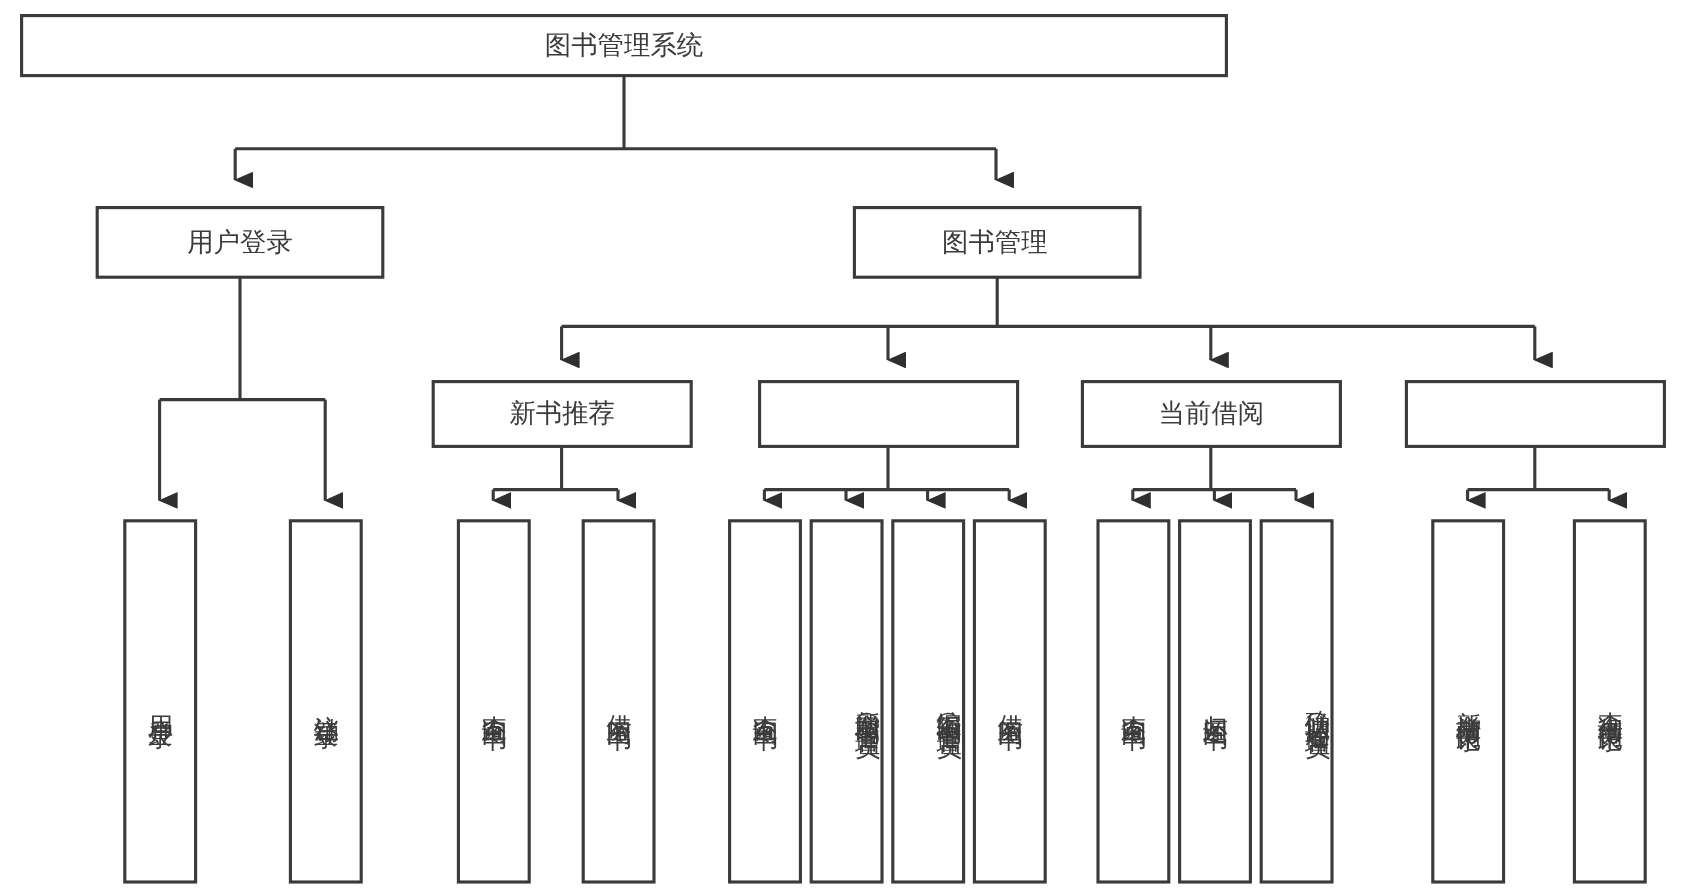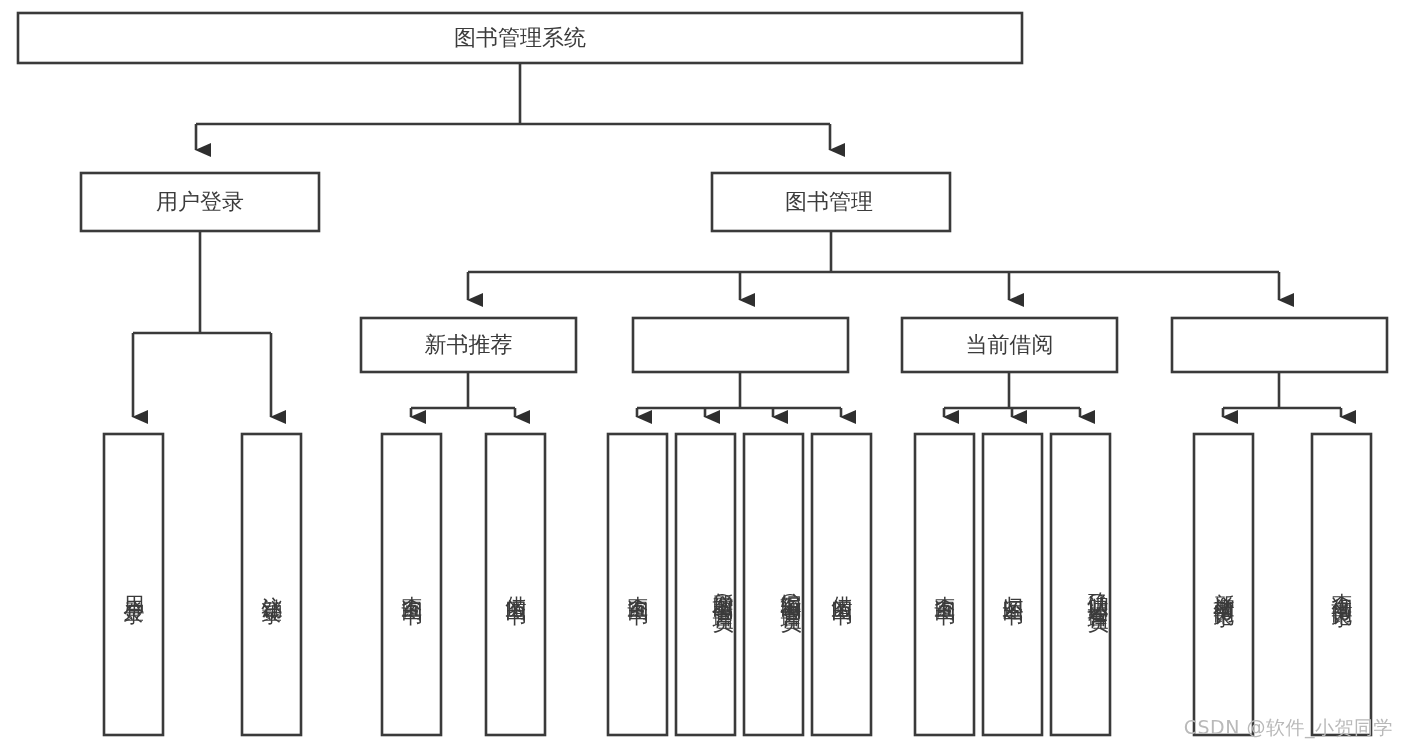--- a/index.html
+++ b/index.html
@@ -196,15 +196,14 @@
   <div class="vlabel" style="left:915px; top:434px; width:59px; height:301px;">查询图书</div>
 
   <div class="vlabel" style="left:983px; top:434px; width:59px; height:301px;">归还图书</div>
 
   <div class="vlabel" style="left:1051px; top:434px; width:59px; height:301px; align-items:flex-start; padding-top:8px; box-sizing:border-box;">确认归还（管理员）</div>
 
   <div class="vlabel" style="left:1194px; top:434px; width:59px; height:301px;">新增借阅记录</div>
 
   <div class="vlabel" style="left:1312px; top:434px; width:59px; height:301px;">查询借阅记录</div>
 
-  <div class="watermark">CSDN @软件_小贺同学</div>
 
 </div>
 
 </body></html>

